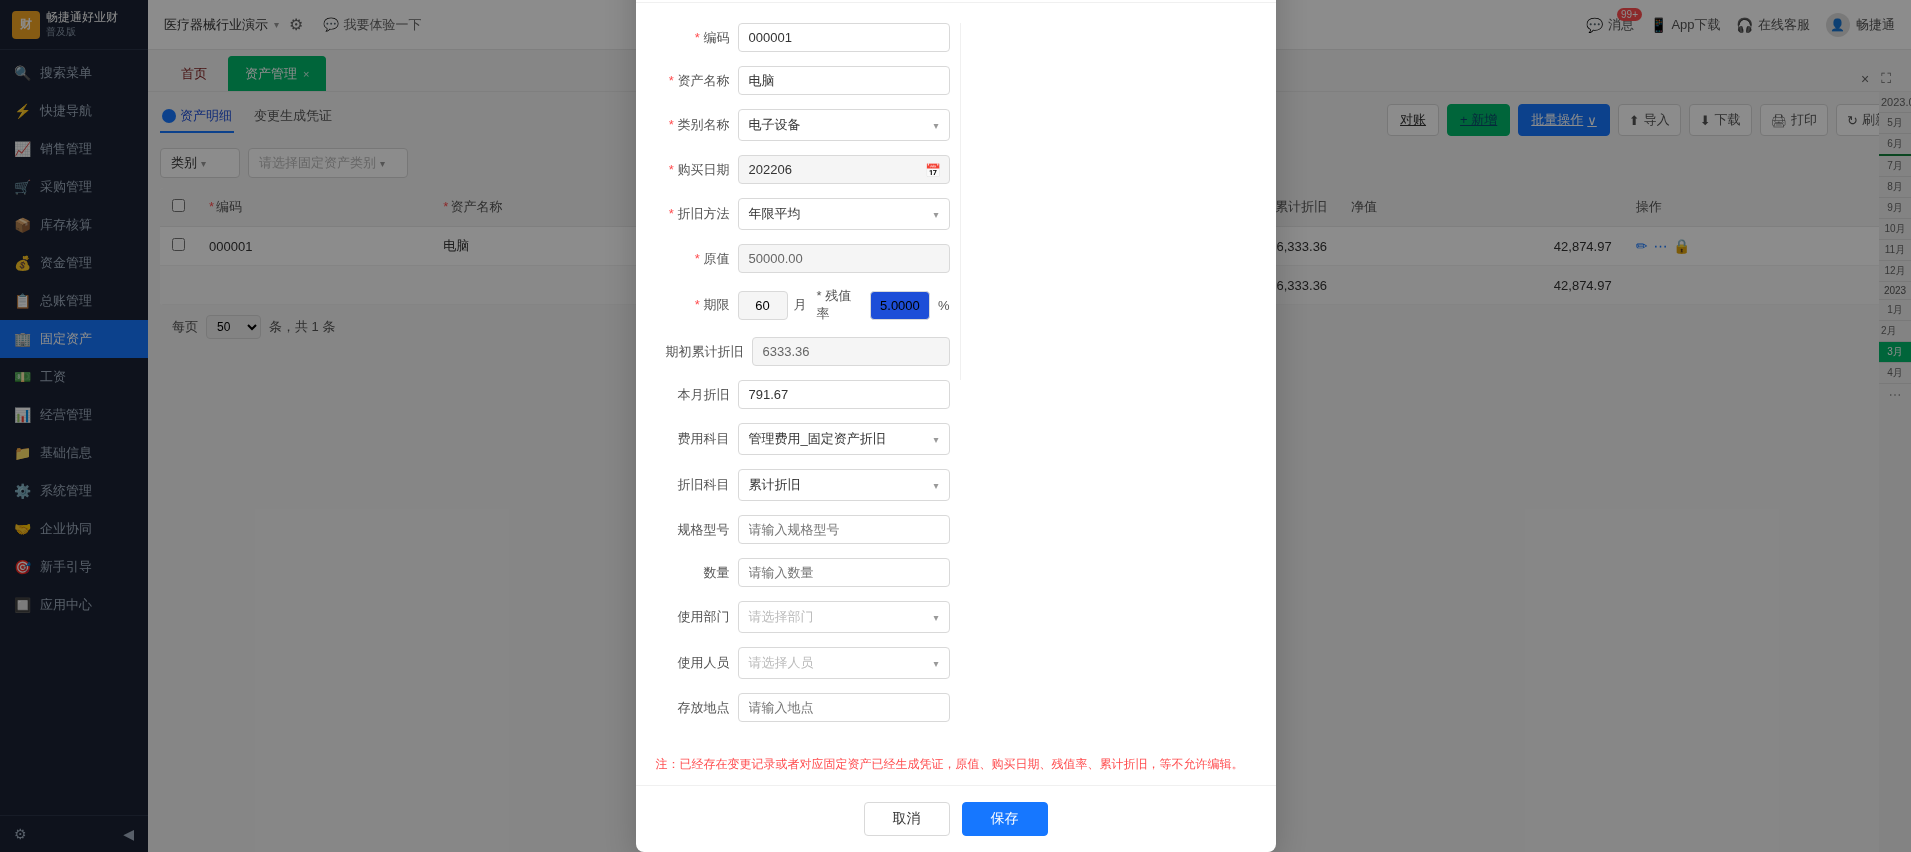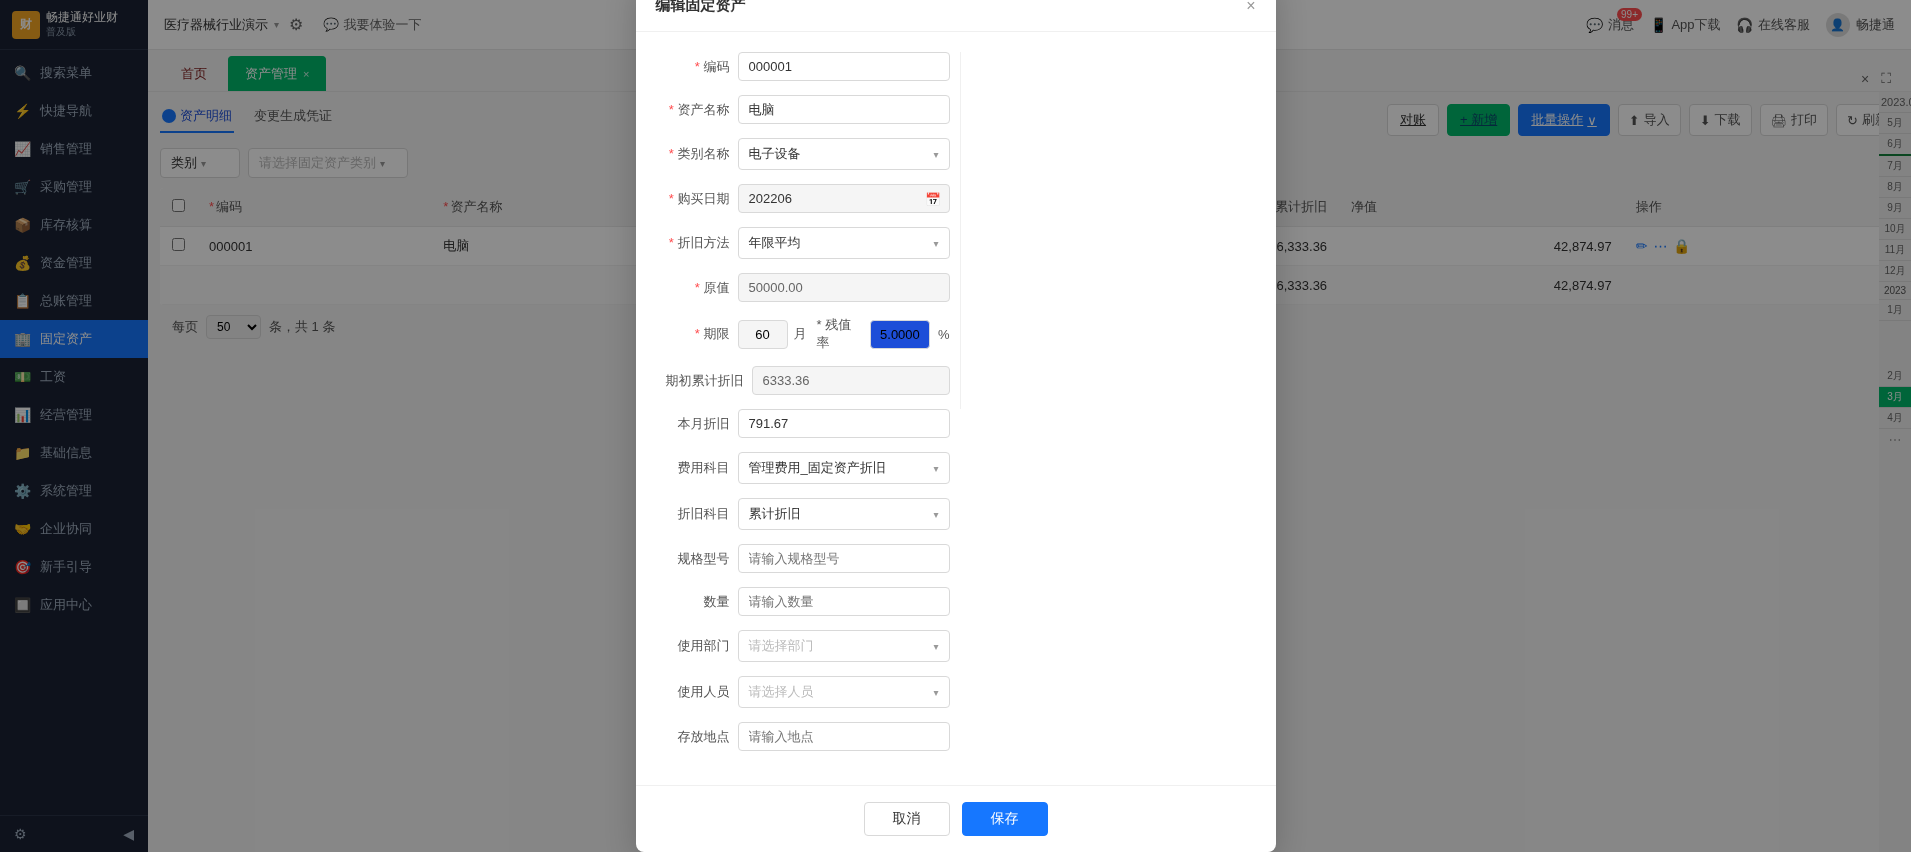--- a/index.html
+++ b/index.html
@@ -402,21 +402,21 @@
   <div style="padding:3px 2px;text-align:center;color:#666;border-bottom:1px solid #ddd;">5月</div>
   <div style="padding:3px 2px;text-align:center;color:#666;border-bottom:2px solid #15803d;">6月</div>
   <div style="padding:3px 2px;text-align:center;color:#666;border-bottom:1px solid #ddd;">7月</div>
   <div style="padding:3px 2px;text-align:center;color:#666;border-bottom:1px solid #ddd;">8月</div>
   <div style="padding:3px 2px;text-align:center;color:#666;border-bottom:1px solid #ddd;">9月</div>
   <div style="padding:3px 2px;text-align:center;color:#666;border-bottom:1px solid #ddd;">10月</div>
   <div style="padding:3px 2px;text-align:center;color:#666;border-bottom:1px solid #ddd;">11月</div>
   <div style="padding:3px 2px;text-align:center;color:#666;border-bottom:1px solid #ddd;">12月</div>
   <div style="padding:3px 2px;text-align:center;color:#555;border-bottom:1px solid #ddd;font-weight:500;">2023</div>
   <div style="padding:3px 2px;text-align:center;color:#666;border-bottom:1px solid #ddd;">1月</div>
-  <div style="padding:3px 2px;text-align:center;color:#666;border-bottom:1px solid #ddd;margin-top:45px;">2月</div>
+  <div style="padding:3px 2px;color:#666;border-bottom:1px solid #ddd;">2月</div>
   <div style="padding:3px 2px;text-align:center;background:#00b96b;color:#fff;border-bottom:1px solid #ddd;">3月</div>
   <div style="padding:3px 2px;text-align:center;color:#666;border-bottom:1px solid #ddd;">4月</div>
   <div style="padding:3px 2px;text-align:center;color:#888;font-size:13px;">⋯</div>
 </div>
 
 <div class="modal-overlay">
   <div class="modal">
     <div class="modal-header">
       <span class="modal-title">编辑固定资产</span>
       <span class="modal-close">×</span>
@@ -532,19 +532,22 @@
           </div>
         </div>
 
         <div class="form-row">
           <span class="form-label">存放地点</span>
           <input type="text" class="form-input" placeholder="请输入地点" style="">
         </div>
       </div>
     </div>
 
+    <div class="modal-note">
+      <span>注：已经存在变更记录或者对应固定资产已经生成凭证，原值、购买日期、残值率、累计折旧，等不允许编辑。</span>
+    </div>
 
     <div class="modal-footer">
       <button class="btn-cancel">取消</button>
       <button class="btn-save">保存</button>
     </div>
   </div>
 </div>
 
 </body></html>

